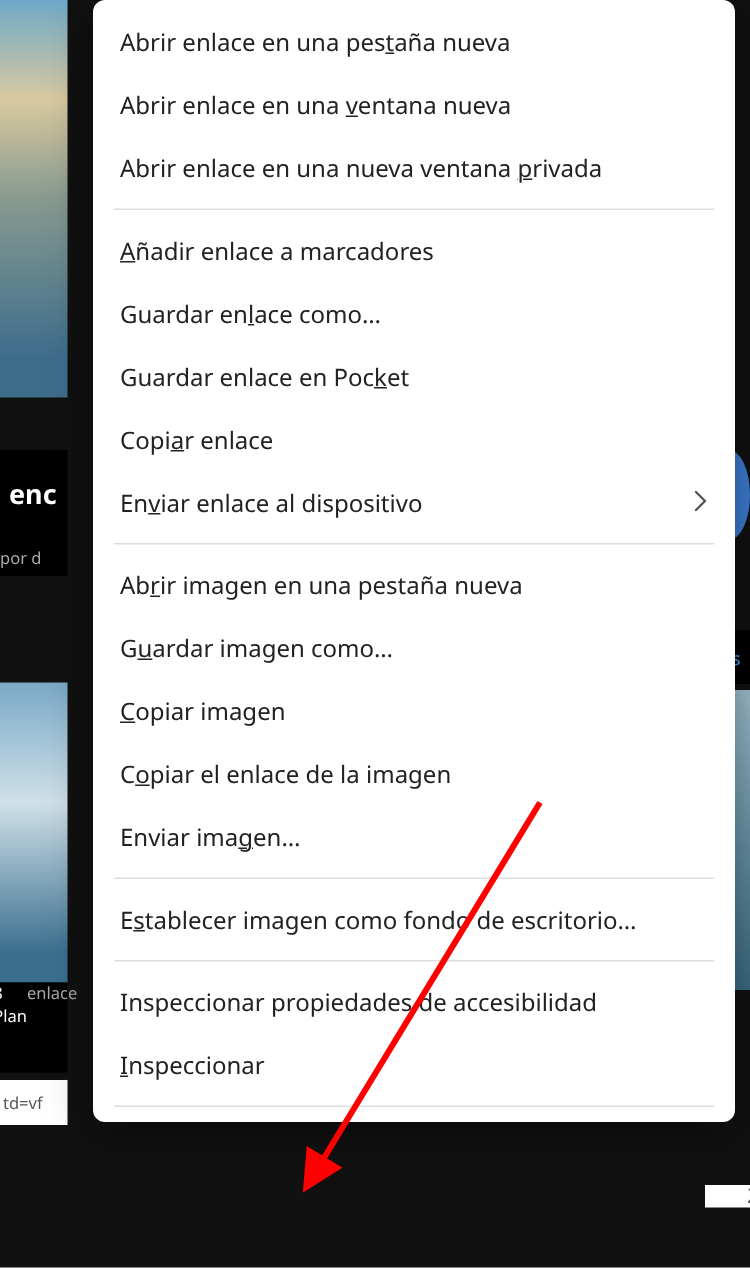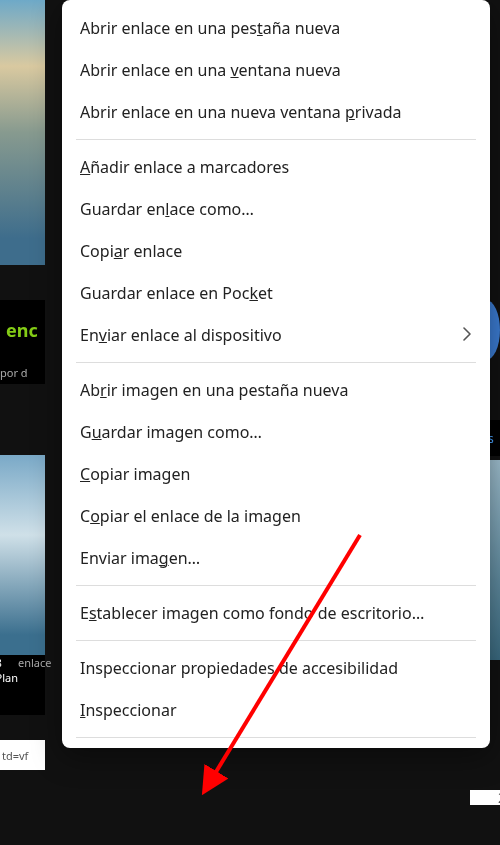--- a/index.html
+++ b/index.html
@@ -14,25 +14,25 @@
   overflow: hidden;
 }
 
 
 .bg-frag {
   position: absolute;
   background: #333;
   z-index: 0;
 }
 .frag1 { left:0; top:0; width:45px; height:265px; background: linear-gradient(180deg,#6ea9c8 0%, #d9c9a0 25%, #879a8f 50%, #3e6d8c 90%); }
-.frag2 { left:0; top:300px; width:45px; height:60px; color:#84cc16; font-size:18px; padding-left:6px; background:#000; display:flex; align-items:center;}
+.frag2 { left:0; top:300px; width:45px; height:60px; color:#ffffff; font-size:18px; padding-left:6px; background:#000; display:flex; align-items:center;}
 .frag3 { left:0; top:360px; width:45px; height:24px; color:#aaa; font-size:11px; padding-left:0; background:#000; display:flex; align-items:center;}
 .frag4 { left:0; top:455px; width:45px; height:200px; background: linear-gradient(180deg,#7aa9c7 0%, #cfe0e8 40%, #3b6f8e 90%); }
 .frag5 { left:0; top:655px; width:45px; height:60px; background:#000; color:#fff; font-size:11px; display:flex; justify-content:center; padding-left:2px;}
-.frag6 { left:0; top:720px; width:45px; height:30px; background:#fff; color:#555; font-size:11px; display:flex; align-items:center; padding-left:2px;margin-top:20px;}
+.frag6 { left:0; top:720px; width:45px; height:30px; background:#fff; color:#555; font-size:11px; display:flex; align-items:center; padding-left:2px;}
 .frag-right1 { right:0; top:300px; width:28px; height:60px; background:#3b7bd1; border-radius:50%; }
 .frag-right2 { right:0; top:420px; width:30px; height:36px; color:#4aa3ff; font-size:12px; background:#000; display:flex; align-items:center;}
 .frag-right3 { right:0; top:460px; width:30px; height:200px; background: linear-gradient(180deg,#9fbfcf 0%, #5f8a9e 60%, #3a6a80 100%); }
 .frag-right4 { right:0; top:790px; width:30px; height:15px; background:#fff; color:#555; font-size:14px; display:flex; align-items:center;padding-left:28px;}
 
 
 .context-menu {
   position: absolute;
   left: 44px;
   top: 0;
@@ -123,24 +123,24 @@
 
   <div class="menu-sep"></div>
 
   <div class="menu-item">
     <span><span class="underline">A</span><span>ñadir enlace a marcadores</span></span>
   </div>
   <div class="menu-item">
     <span><span>Guardar en</span><span class="underline">l</span><span>ace como…</span></span>
   </div>
   <div class="menu-item">
-    <span><span>Copi</span><span class="underline">a</span><span>r enlace</span></span>
+    <span><span>Guardar enlace en Poc</span><span class="underline">k</span><span>et</span></span>
   </div>
   <div class="menu-item">
-    <span><span>Guardar enlace en Poc</span><span class="underline">k</span><span>et</span></span>
+    <span><span>Copi</span><span class="underline">a</span><span>r enlace</span></span>
   </div>
   <div class="menu-item">
     <span><span>En</span><span class="underline">v</span><span>iar enlace al dispositivo</span></span>
     <span class="chev">
       <svg width="10" height="14" viewBox="0 0 10 14">
           <path d="M2 1 L8 7 L2 13" stroke="#555" stroke-width="1.6" fill="none" stroke-linecap="round" stroke-linejoin="round"></path>
         </svg>
     </span>
   </div>
 

